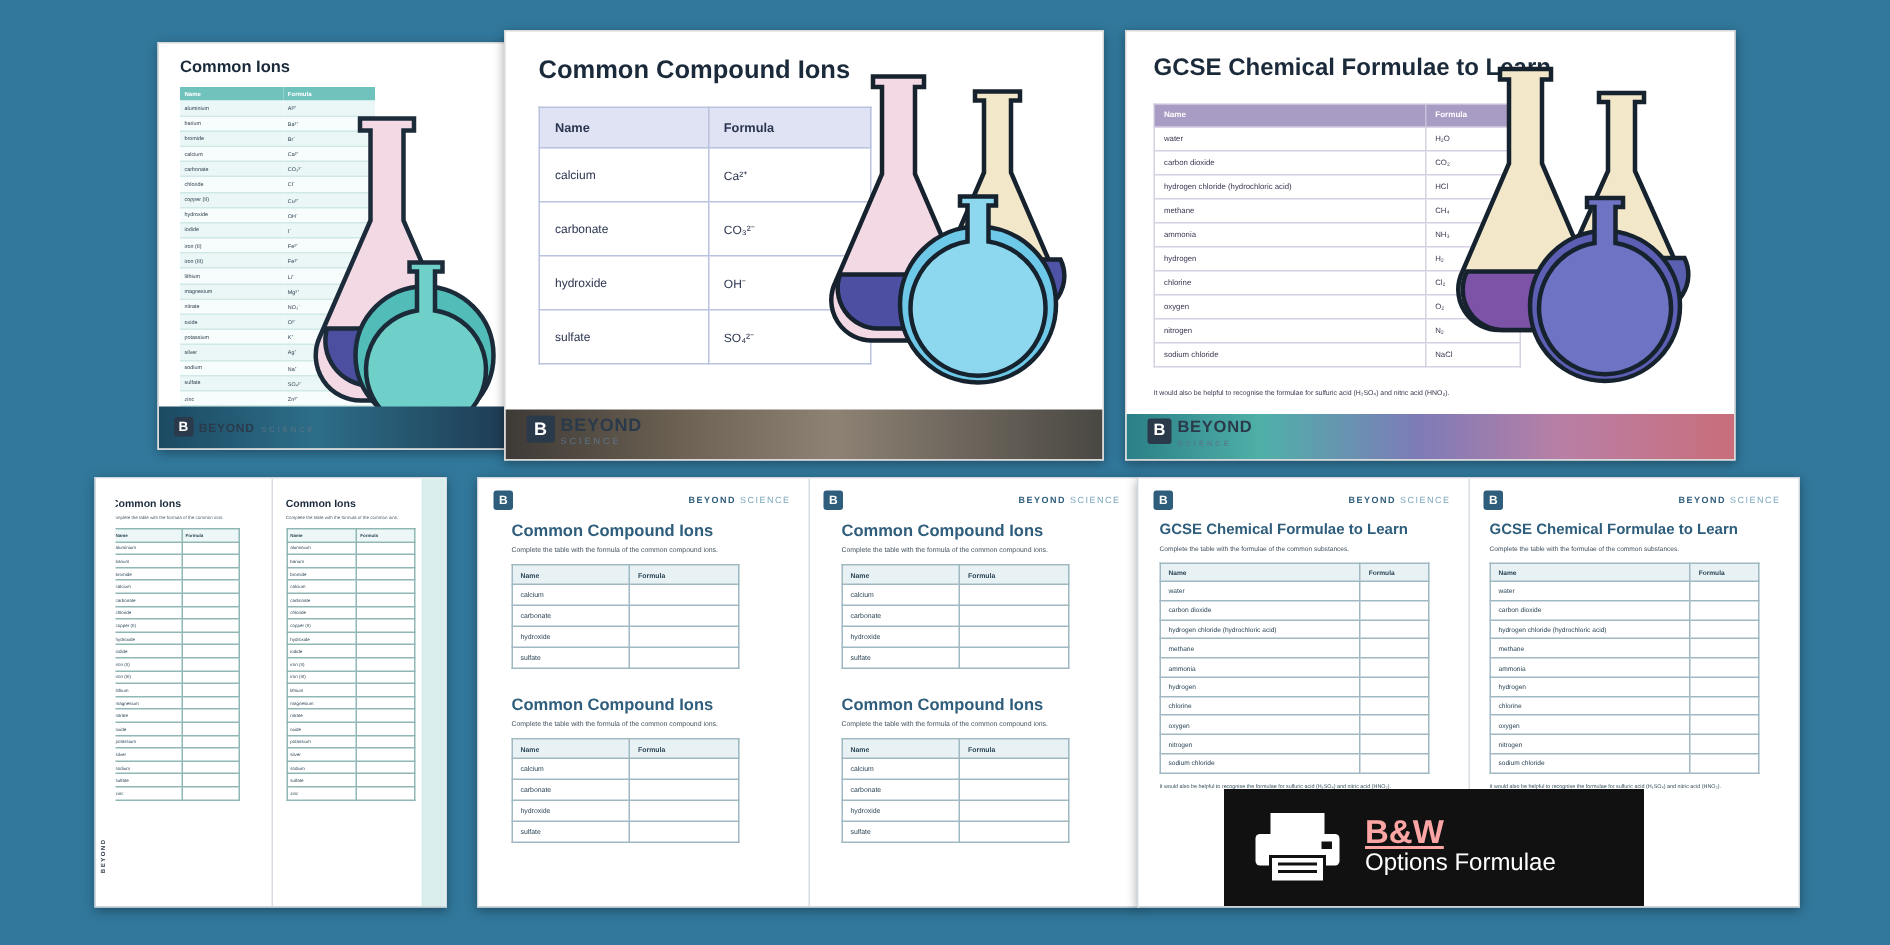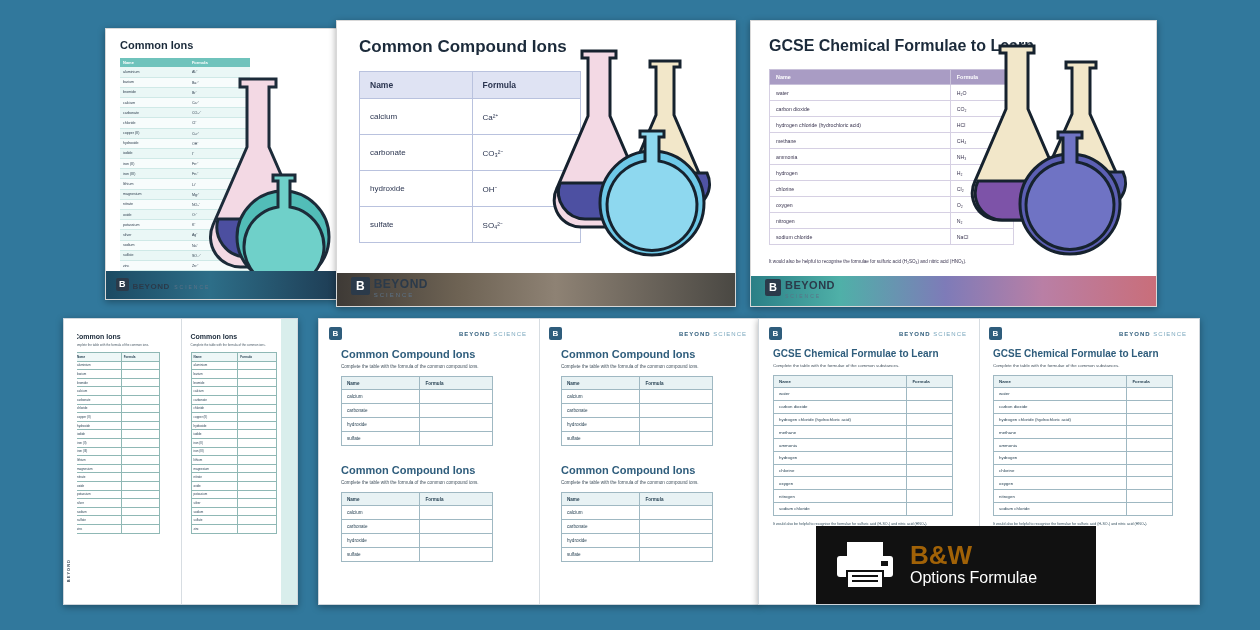--- a/index.html
+++ b/index.html
@@ -113,21 +113,21 @@
   #spreadC .wsTitle{font-size:10px;margin:8px 0 4px 14px;}
   #spreadC .wsSub{font-size:4.4px;margin:0 0 7px 14px;}
   #spreadC .tw{margin-left:14px;width:180px;}
   #spreadC .wsTbl th{font-size:4.4px;padding:3px 5px;}
   #spreadC .wsTbl td{font-size:4.4px;padding:3.4px 5px;}
   #spreadC .note{font-size:3.6px;color:#35505f;margin:6px 0 0 14px;width:170px;line-height:1.4;}
 
   
   #bwBadge{position:absolute;right:0;bottom:26px;width:280px;height:78px;background:#111;
      display:flex;align-items:center;gap:14px;padding-left:18px;box-sizing:border-box;}
-  #bwBadge .txt .big{color:#a16207;font-size:26px;font-weight:bold;line-height:1;}
+  #bwBadge .txt .big{color:#fca5a5;font-size:22px;font-weight:bold;line-height:1;text-decoration:underline;}
   #bwBadge .txt .small{color:#fff;font-size:16px;line-height:1.3;}
 </style>
 </head>
 <body>
 
 <div class="stage">
 
   <div class="card poster" id="poster1">
     <div class="title">Common Ions</div>
     <div class="tblwrap">

